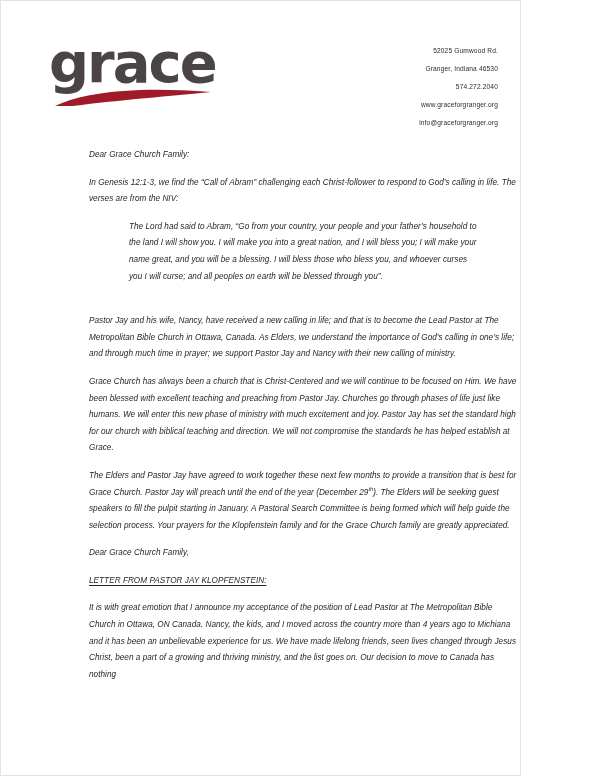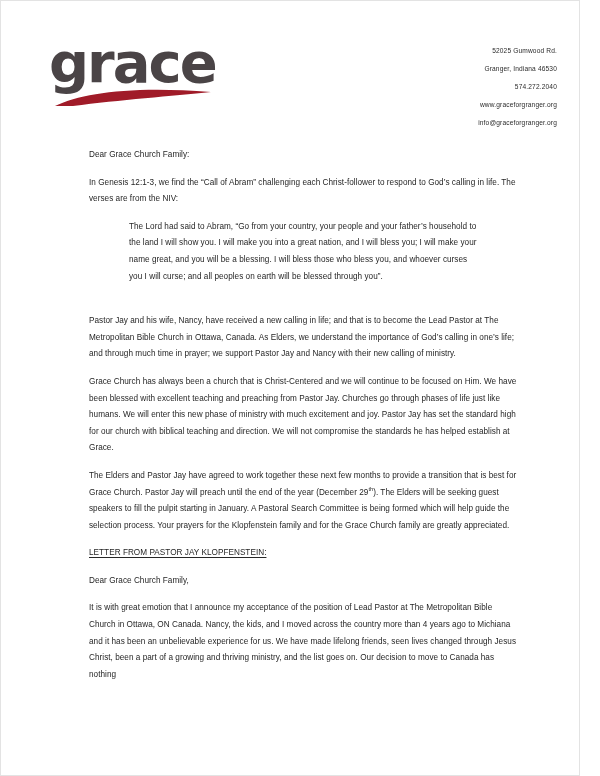--- a/index.html
+++ b/index.html
@@ -5,21 +5,21 @@
   html, body {
     margin: 0;
     padding: 0;
     background: #ffffff;
   }
   body {
     font-family: "Liberation Sans", sans-serif;
   }
   .page {
     position: relative;
-    width: 580px;
+    width: 521px;
     height: 776px;
     background: #ffffff;
     border: 1px solid #e3e3e3;
     box-sizing: border-box;
     overflow: hidden;
   }
 
   
   .letterhead {
     position: absolute;
@@ -72,20 +72,21 @@
   
   .letter-body {
     position: absolute;
     left: 88px;
     top: 146px;
     width: 428px;
     font-size: 8.2px;
     line-height: 16.6px;
     color: #262626;
     text-align: left;
+    font-style: italic;
   }
   .para {
     margin: 0 0 11px 0;
     letter-spacing: 0.03px;
   }
   .quote {
     margin: 0 0 28px 0;
     padding-left: 40px;
     width: 388px;
     box-sizing: border-box;
@@ -134,21 +135,21 @@
     <p class="quote">The Lord had said to Abram, “Go from your country, your people and your father’s household to the land I will show you. I will make you into a great nation, and I will bless you; I will make your name great, and you will be a blessing. I will bless those who bless you, and whoever curses you I will curse; and all peoples on earth will be blessed through you”.</p>
 
     <p class="para">Pastor Jay and his wife, Nancy, have received a new calling in life; and that is to become the Lead Pastor at The Metropolitan Bible Church in Ottawa, Canada. As Elders, we understand the importance of God’s calling in one’s life; and through much time in prayer; we support Pastor Jay and Nancy with their new calling of ministry.</p>
 
     <p class="para">Grace Church has always been a church that is Christ-Centered and we will continue to be focused on Him. We have been blessed with excellent teaching and preaching from Pastor Jay. Churches go through phases of life just like humans. We will enter this new phase of ministry with much excitement and joy. Pastor Jay has set the standard high for our church with biblical teaching and direction. We will not compromise the standards he has helped establish at Grace.</p>
 
     <p class="para"><span>The Elders and Pastor Jay have agreed to work together these next few months to provide a transition that is best for Grace Church. Pastor Jay will preach until the end of the year (December 29</span><sup>th</sup><span>). The Elders will be seeking guest speakers to fill the pulpit starting in January. A Pastoral Search Committee is being formed which will help guide the selection process. Your prayers for the Klopfenstein family and for the Grace Church family are greatly appreciated.</span></p>
 
 
 
+    <p class="para">Dear Grace Church Family,</p>
+
     <p class="para heading-underline">LETTER FROM PASTOR JAY KLOPFENSTEIN:</p>
-
-    <p class="para">Dear Grace Church Family,</p>
 
     <p class="para">It is with great emotion that I announce my acceptance of the position of Lead Pastor at The Metropolitan Bible Church in Ottawa, ON Canada.  Nancy, the kids, and I moved across the country more than 4 years ago to Michiana and it has been an unbelievable experience for us. We have made lifelong friends, seen lives changed through Jesus Christ, been a part of a growing and thriving ministry, and the list goes on. Our decision to move to Canada has nothing</p>
 
   </div>
 
 </div>
 
 </body></html>

